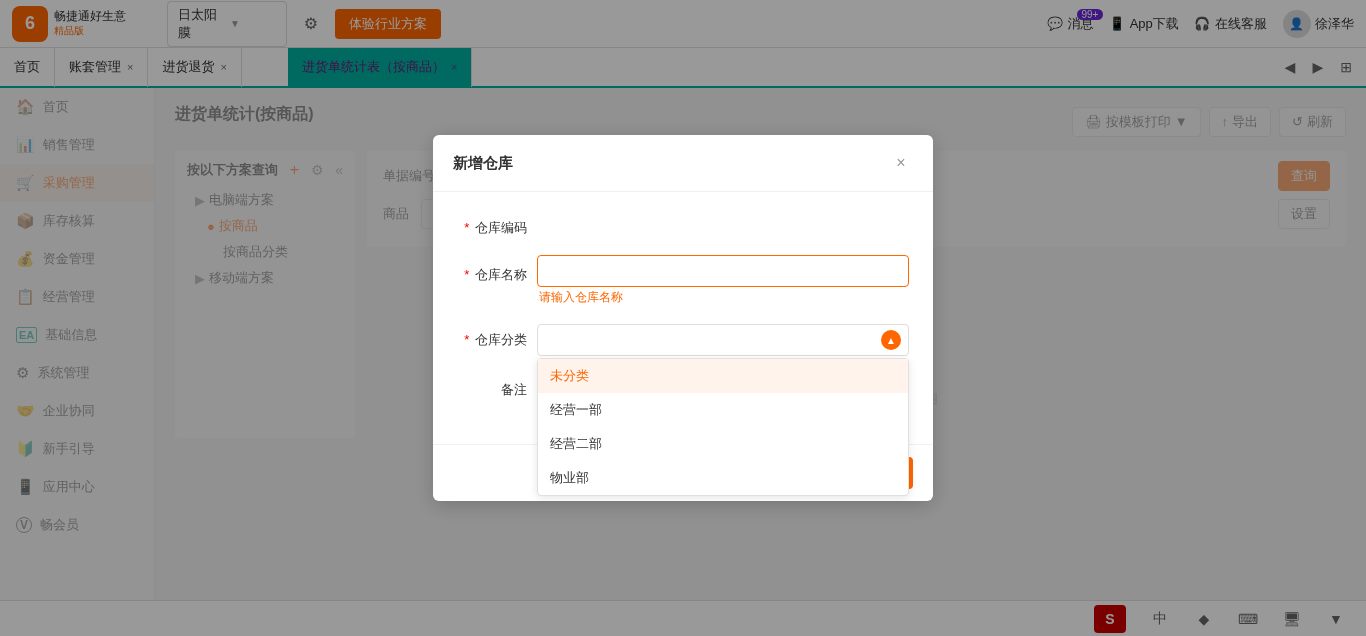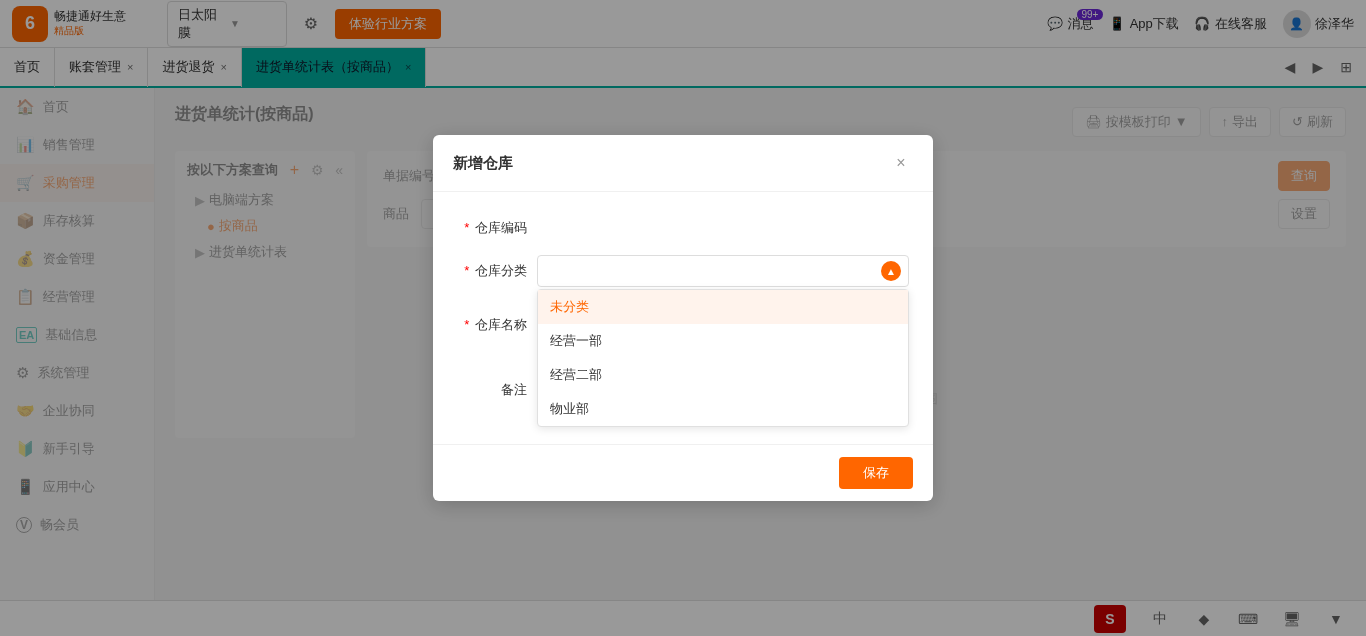--- a/index.html
+++ b/index.html
@@ -126,21 +126,22 @@
       align-items: center;
       padding: 0 14px;
       cursor: pointer;
       font-size: 13px;
       color: #333;
       border-right: 1px solid #e0e0e0;
       white-space: nowrap;
     }
     .tab-item.active {
       background: #00b0a0;
-      color: #0f172a;
+      color: #701a75;
+      margin-left: 46px;
     }
     .tab-close {
       margin-left: 6px;
       font-size: 11px;
       color: inherit;
       opacity: 0.7;
     }
     .tab-spacer { flex: 1; background: #fff; }
     .tab-controls {
       display: flex;
@@ -608,24 +609,27 @@
         <div class="filter-tree">
           <div class="tree-item">
             <span style="color:#999;">▶</span>
             <span>电脑端方案</span>
           </div>
           <div style="padding-left:12px;">
             <div class="tree-item active">
               <span style="color:#f60;">●</span>
               <span>按商品</span>
             </div>
+            <div class="tree-item" style="padding-left:16px;">
+              <span>按商品分类</span>
+            </div>
           </div>
           <div class="tree-item">
             <span style="color:#999;">▶</span>
-            <span>进货单统计表</span>
+            <span>移动端方案</span>
           </div>
         </div>
       </div>
 
       <div style="flex:1;">
         <div style="background:#fff; border-radius:4px; padding:10px 16px; margin-bottom:8px;">
           <div class="query-row">
             <span class="query-label">单据编号</span>
             <input class="query-input" style="">
             <span class="query-label">付款状态</span>
@@ -663,49 +667,49 @@
     </div>
     <div class="modal-body">
 
       <div class="form-row">
         <div class="form-label">
           <span class="required-mark">*</span>
           <span>仓库编码</span>
         </div>
       </div>
 
+      <div class="form-row" style="flex-direction:column; align-items:stretch;">
+        <div style="display:flex; align-items:center;">
+          <div class="form-label">
+            <span class="required-mark">*</span>
+            <span>仓库名称</span>
+          </div>
+          <input class="form-input error" type="text" style="border-color: rgb(255, 102, 0);">
+        </div>
+        <div style="margin-left:82px; color:#f60; font-size:12px; margin-top:2px;">请输入仓库名称</div>
+      </div>
+
       <div class="form-row">
         <div class="form-label">
           <span class="required-mark">*</span>
           <span>仓库分类</span>
         </div>
         <div class="form-select-wrapper">
           <input class="form-select-input" type="text" style="">
           <div class="select-arrow">▲</div>
           
           <div class="dropdown-list">
             <div class="dropdown-item selected">未分类</div>
             <div class="dropdown-item">经营一部</div>
             <div class="dropdown-item">经营二部</div>
             <div class="dropdown-item">物业部</div>
           </div>
         </div>
       </div>
 
-      <div class="form-row" style="flex-direction:column; align-items:stretch;">
-        <div style="display:flex; align-items:center;">
-          <div class="form-label">
-            <span class="required-mark">*</span>
-            <span>仓库名称</span>
-          </div>
-          <input class="form-input error" type="text" style="border-color: rgb(255, 102, 0);">
-        </div>
-        <div style="margin-left:82px; color:#f60; font-size:12px; margin-top:2px;">请输入仓库名称</div>
-      </div>
-
       <div class="form-row">
         <div class="form-label">备注</div>
         <input class="form-input" type="text" style="">
       </div>
     </div>
     <div class="modal-footer">
       <button class="btn-save">保存</button>
     </div>
   </div>
 </div>

